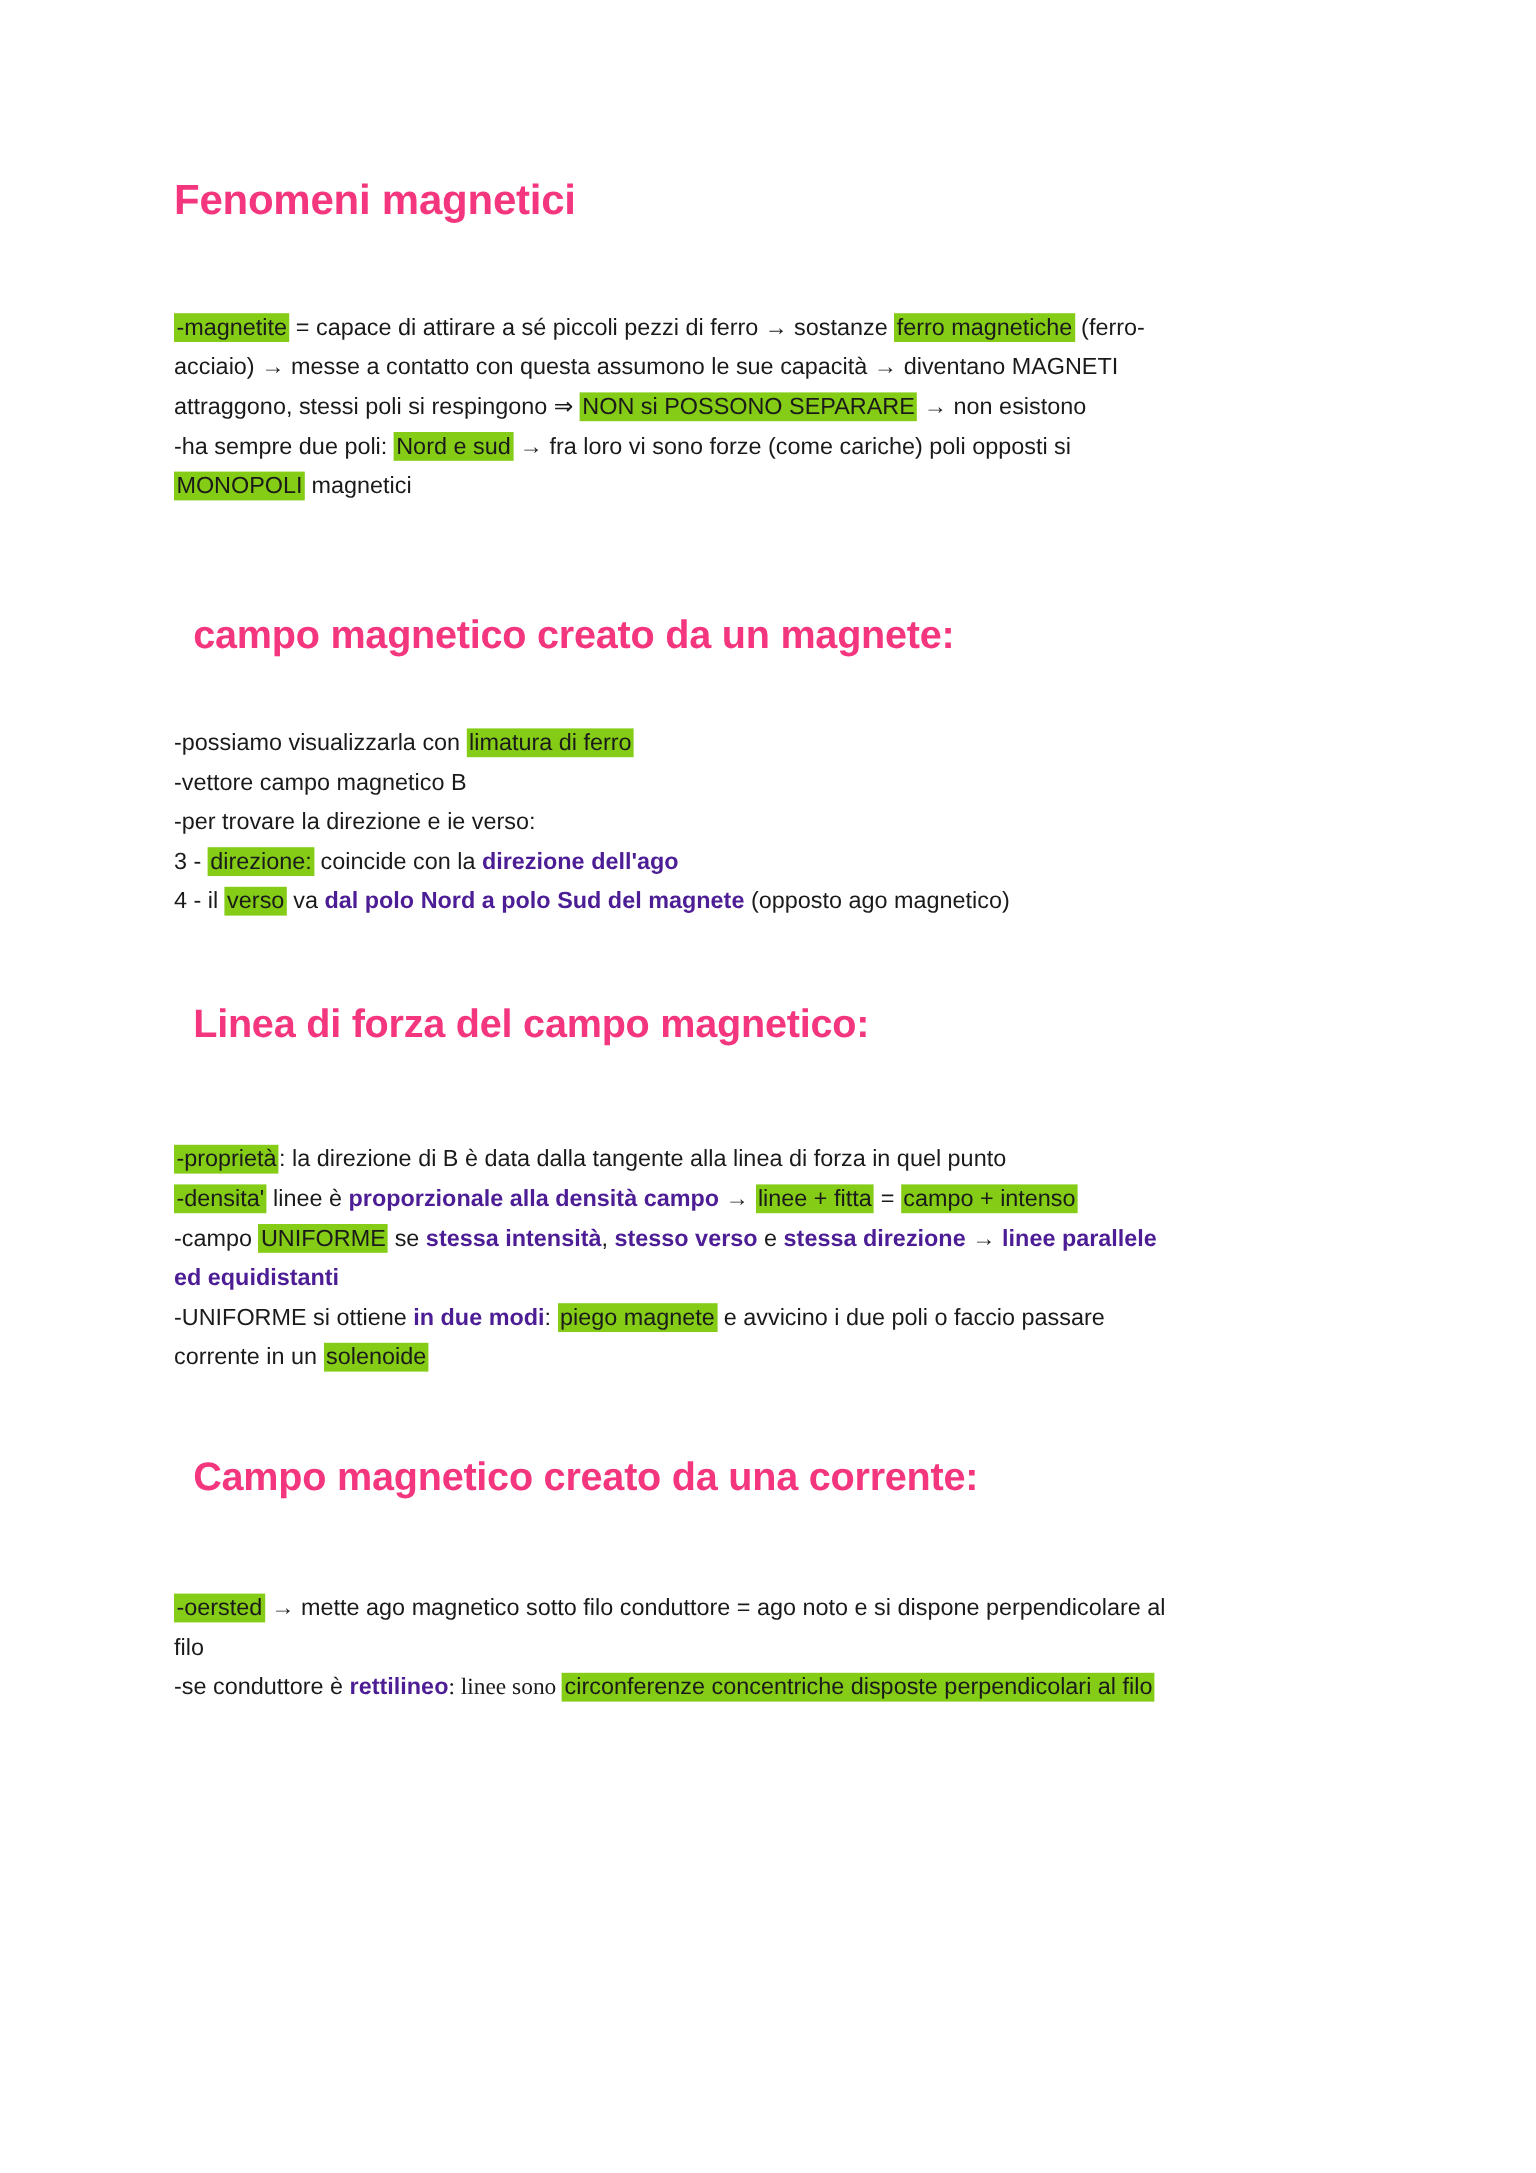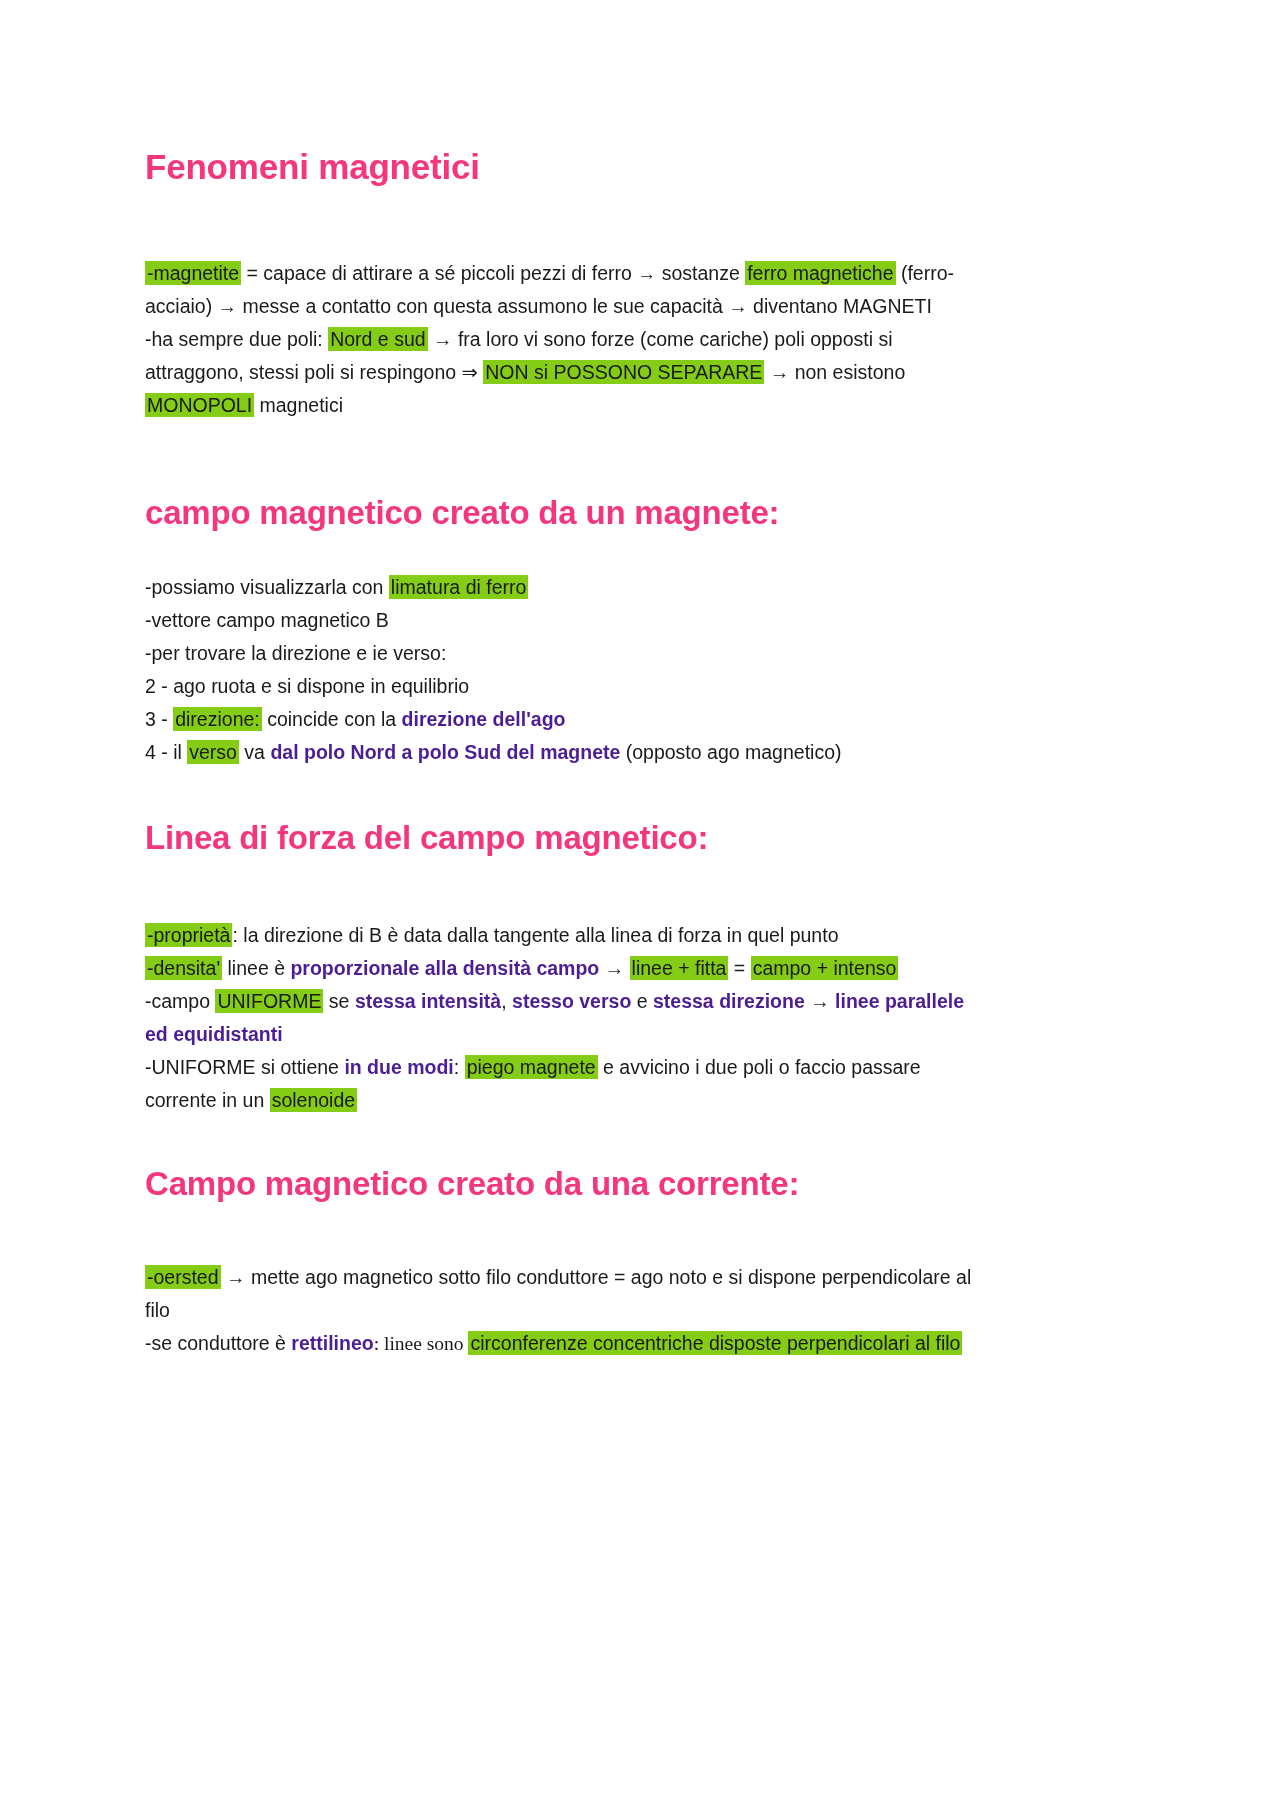--- a/index.html
+++ b/index.html
@@ -27,21 +27,21 @@
     font-weight: bold;
     color: #f4367f;
     margin: 0 0 0 0;
     letter-spacing: -0.2px;
     line-height: 1.1;
   }
   h2.section-heading {
     font-size: 33px;
     font-weight: bold;
     color: #f4367f;
-    margin: 0;
+    margin: 16px;
     letter-spacing: -0.2px;
     line-height: 1.15;
   }
   .body-block {
     font-size: 19.5px;
     line-height: 33px;
     color: #1a1a1a;
     max-width: 830px;
   }
   .hl {
@@ -70,36 +70,35 @@
 
 <div class="page">
 
   <h1 class="doc-title">Fenomeni magnetici</h1>
 
   <div class="sp-1"></div>
 
   <div class="body-block">
     <span class="line"><span class="hl"><span>-</span><span>magnetite</span></span><span> = capace di attirare a sé piccoli pezzi di ferro </span><span class="arrow">→</span><span> sostanze </span><span class="hl">ferro magnetiche</span><span> (ferro-</span></span>
     <span class="line">acciaio) → messe a contatto con questa assumono le sue capacità → diventano MAGNETI</span>
+    <span class="line"><span>attraggono, stessi poli si respingono ⇒ </span><span class="hl">NON si POSSONO SEPARARE</span><span> → non esistono</span></span>
     <span class="line"><span>-ha sempre due poli: </span><span class="hl">Nord e sud</span><span> → fra loro vi sono forze (come cariche) poli opposti si</span></span>
-    <span class="line"><span>attraggono, stessi poli si respingono ⇒ </span><span class="hl">NON si POSSONO SEPARARE</span><span> → non esistono</span></span>
     <span class="line"><span class="hl">MONOPOLI</span><span> magnetici</span></span>
   </div>
 
   <div class="sp-2"></div>
 
   <h2 class="section-heading">campo magnetico creato da un magnete:</h2>
 
   <div class="sp-3"></div>
 
   <div class="body-block">
     <span class="line"><span>-possiamo visualizzarla con </span><span class="hl">limatura di ferro</span></span>
     <span class="line">-vettore campo magnetico B</span>
     <span class="line">-per trovare la direzione e ie verso:</span>
-    <span class="line">2 - ago ruota e si dispone in equilibrio</span>
     <span class="line"><span>3 - </span><span class="hl">direzione:</span><span> coincide con la </span><span class="pk">direzione dell'ago</span></span>
     <span class="line"><span>4 - il </span><span class="hl">verso</span><span> va </span><span class="pk">dal polo Nord a polo Sud del magnete</span><span> (opposto ago magnetico)</span></span>
   </div>
 
   <div class="sp-4"></div>
 
   <h2 class="section-heading">Linea di forza del campo magnetico:</h2>
 
   <div class="sp-5"></div>
 

